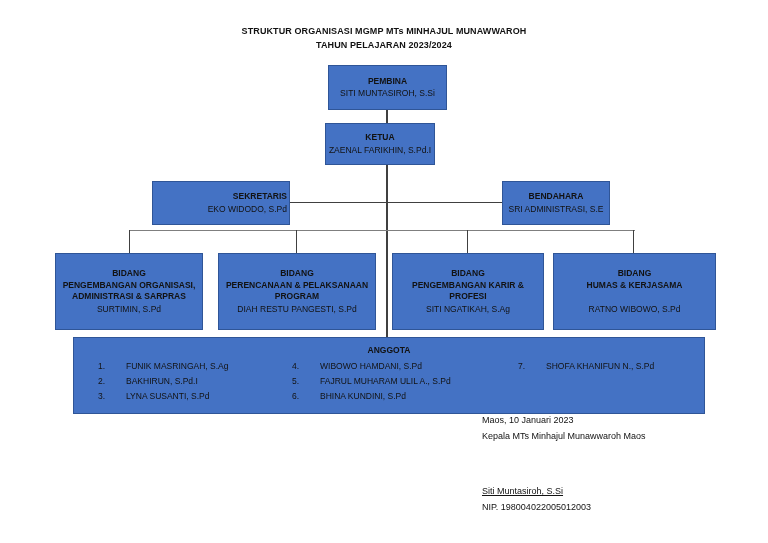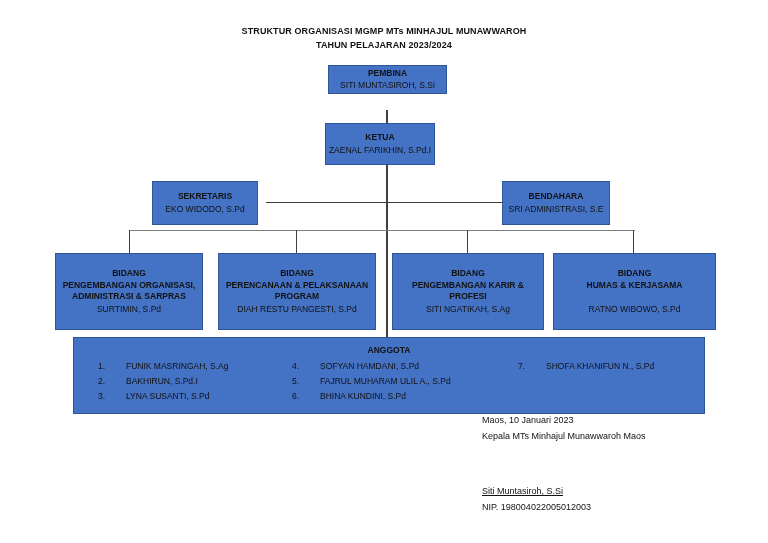--- a/index.html
+++ b/index.html
@@ -73,31 +73,31 @@
 
   <div class="conn" style="left:386px;top:110px;width:1.5px;height:13px;"></div>
   <div class="conn" style="left:386px;top:165px;width:1.5px;height:172px;"></div>
   <div class="conn" style="left:266px;top:202px;width:236px;height:1.2px;"></div>
   <div class="conn rail" style="left:129px;top:230px;width:506px;height:1.2px;"></div>
   <div class="conn" style="left:129px;top:230px;width:1.2px;height:23px;"></div>
   <div class="conn" style="left:296px;top:230px;width:1.2px;height:23px;"></div>
   <div class="conn" style="left:467px;top:230px;width:1.2px;height:23px;"></div>
   <div class="conn" style="left:633px;top:230px;width:1.2px;height:23px;"></div>
 
-  <div class="node" style="left:328px;top:65px;width:119px;height:29px;">
+  <div class="node" style="left:328px;top:65px;width:119px;height:45px;">
     <div class="box-title">PEMBINA</div>
     <div class="box-name">SITI MUNTASIROH, S.Si</div>
   </div>
 
   <div class="node" style="left:325px;top:123px;width:110px;height:42px;">
     <div class="box-title">KETUA</div>
     <div class="box-name">ZAENAL FARIKHIN, S.Pd.I</div>
   </div>
 
-  <div class="node" style="left:152px;top:181px;width:106px;height:44px;">
+  <div class="node" style="left:152px;top:181px;width:138px;height:44px;text-align:right;">
     <div class="box-title">SEKRETARIS</div>
     <div class="box-name">EKO WIDODO, S.Pd</div>
   </div>
   <div class="node" style="left:502px;top:181px;width:108px;height:44px;">
     <div class="box-title">BENDAHARA</div>
     <div class="box-name">SRI ADMINISTRASI, S.E</div>
   </div>
 
   <div class="node" style="left:55px;top:253px;width:148px;height:77px;">
     <div class="box-title">BIDANG</div>
@@ -137,21 +137,21 @@
           <span class="mem-name">BAKHIRUN, S.Pd.I</span>
         </div>
         <div class="mem-item">
           <span class="mem-num">3.</span>
           <span class="mem-name">LYNA SUSANTI, S.Pd</span>
         </div>
       </div>
       <div class="mem-col c2">
         <div class="mem-item">
           <span class="mem-num">4.</span>
-          <span class="mem-name">SOFYAN HAMDANI, S.Pd</span>
+          <span class="mem-name">WIBOWO HAMDANI, S.Pd</span>
         </div>
         <div class="mem-item">
           <span class="mem-num">5.</span>
           <span class="mem-name">FAJRUL MUHARAM ULIL A., S.Pd</span>
         </div>
         <div class="mem-item">
           <span class="mem-num">6.</span>
           <span class="mem-name">BHINA KUNDINI, S.Pd</span>
         </div>
       </div>

